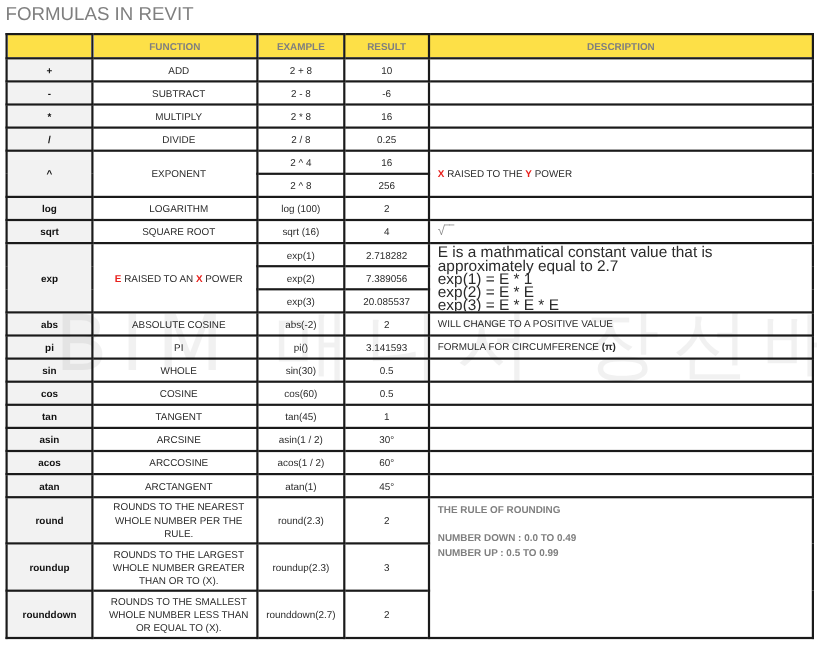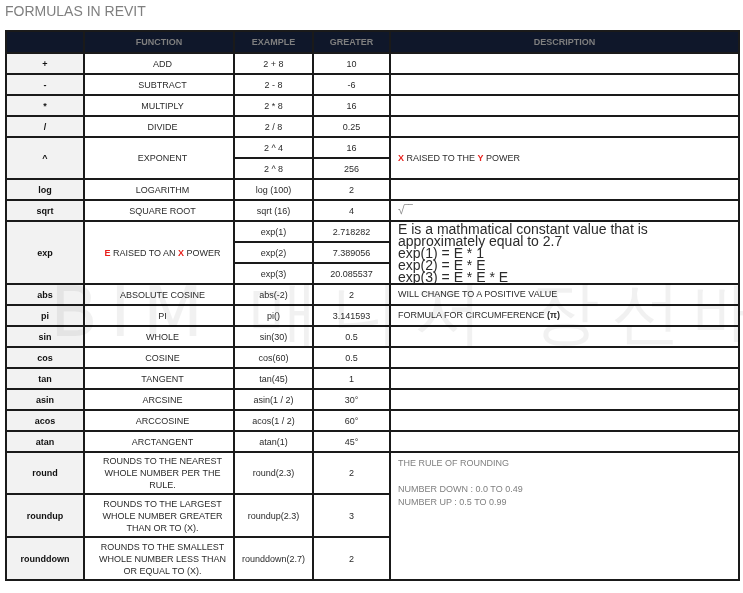--- a/index.html
+++ b/index.html
@@ -1,29 +1,29 @@
 <!DOCTYPE html>
 <html><head>
   <meta charset="utf-8">
   <style>
     html, body { margin: 0; padding: 0; background: #ffffff; }
     body { width: 743px; height: 593px; position: relative; overflow: hidden; font-family: "Liberation Sans", sans-serif; }
-    .title { position: absolute; left: 5px; top: 3px; font-size: 14px; color: #7f7f7f; letter-spacing: 0px; font-family: "Liberation Sans", sans-serif; }
+    .title { position: absolute; left: 5px; top: 3px; font-size: 17px; color: #7f7f7f; letter-spacing: 0px; font-family: "Liberation Sans", sans-serif; }
     .watermark { position: absolute; left: 50px; top: 266px; font-size: 70px; color: rgba(0,0,0,0.055); font-family: "DejaVu Sans", sans-serif; white-space: nowrap; letter-spacing: 12px; pointer-events: none; z-index: 2; }
     table.ft { position: absolute; left: 5px; top: 30px; border-collapse: collapse; table-layout: fixed; width: 733px; z-index: 1; }
     table.ft td, table.ft th { border: 2px solid #1a1a1a; padding: 0; font-size: 9px; color: #2b2b2b; vertical-align: middle; overflow: hidden; }
     col.c1 { width: 78px; } col.c2 { width: 150px; } col.c3 { width: 79px; } col.c4 { width: 77px; } col.c5 { width: 349px; }
-    th { background: #0f172a; color: #7f7f7f !important; font-weight: bold; font-size: 9px; height: 20px; }
+    th { background: #fde047; color: #7f7f7f !important; font-weight: bold; font-size: 9px; height: 20px; }
     td.sym { background: #f2f2f2; text-align: center; font-weight: bold; font-size: 13px; color: #111 !important; }
     td.fn { padding-left: 7px !important; text-align: center; font-size: 9px; line-height: 12px; }
     td.ex, td.res { text-align: center; }
     td.desc { padding-left: 7px !important; font-size: 9px; line-height: 13px; margin-top: 47px; }
     .red { color: #e8201c; font-weight: bold; }
     tr.r21 td { height: 19px; }
-    .rule { padding-top: 4px !important; vertical-align: top !important; color: #7f7f7f !important; font-weight: normal; line-height: 13px; }
+    .rule { padding-top: 4px !important; vertical-align: top !important; color: #7f7f7f !important; font-weight: bold; line-height: 13px; }
     .sqrtg { color: #8a8a8a; font-size: 12px; }
     .pi { font-weight: bold; }
   </style>
 </head>
 <body>
 
 <div class="title">FORMULAS IN REVIT</div>
 
 <div class="watermark">BIM 매니저 장선배</div>
 
@@ -33,21 +33,21 @@
       <col class="c2">
       <col class="c3">
       <col class="c4">
       <col class="c5">
     </colgroup>
   <tbody>
       <tr>
     <th></th>
     <th>FUNCTION</th>
     <th>EXAMPLE</th>
-    <th>GREATER</th>
+    <th>RESULT</th>
     <th>DESCRIPTION</th>
   </tr>
 
   <tr class="r21">
     <td class="sym">+</td>
     <td class="fn">ADD</td>
     <td class="ex">2 + 8</td>
     <td class="res">10</td>
     <td class="desc"></td>
   </tr>

